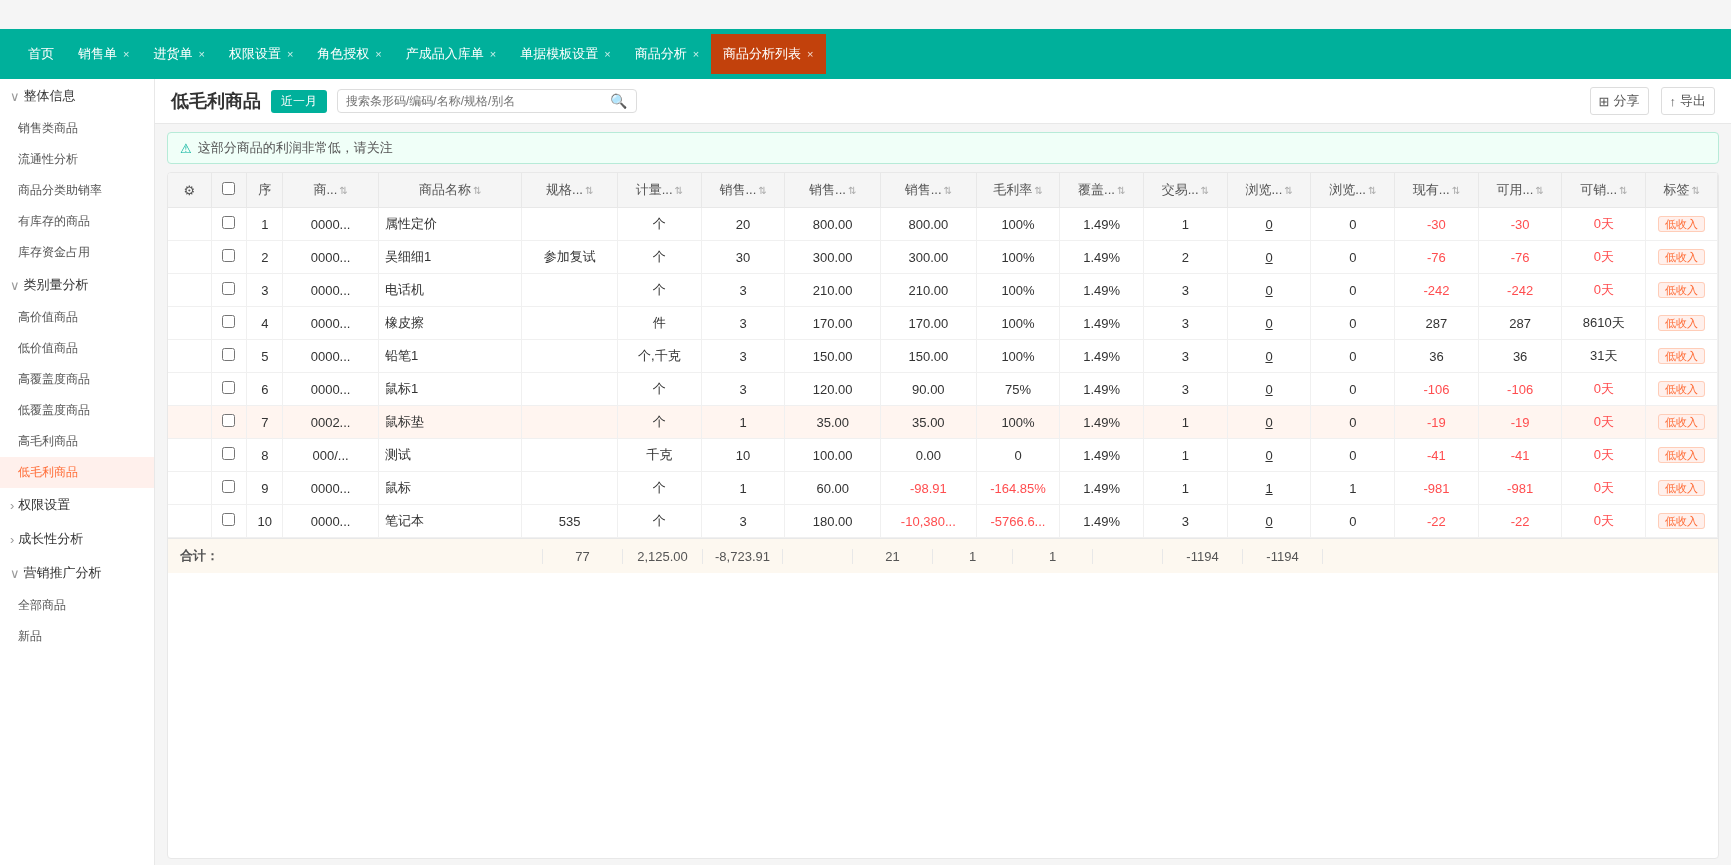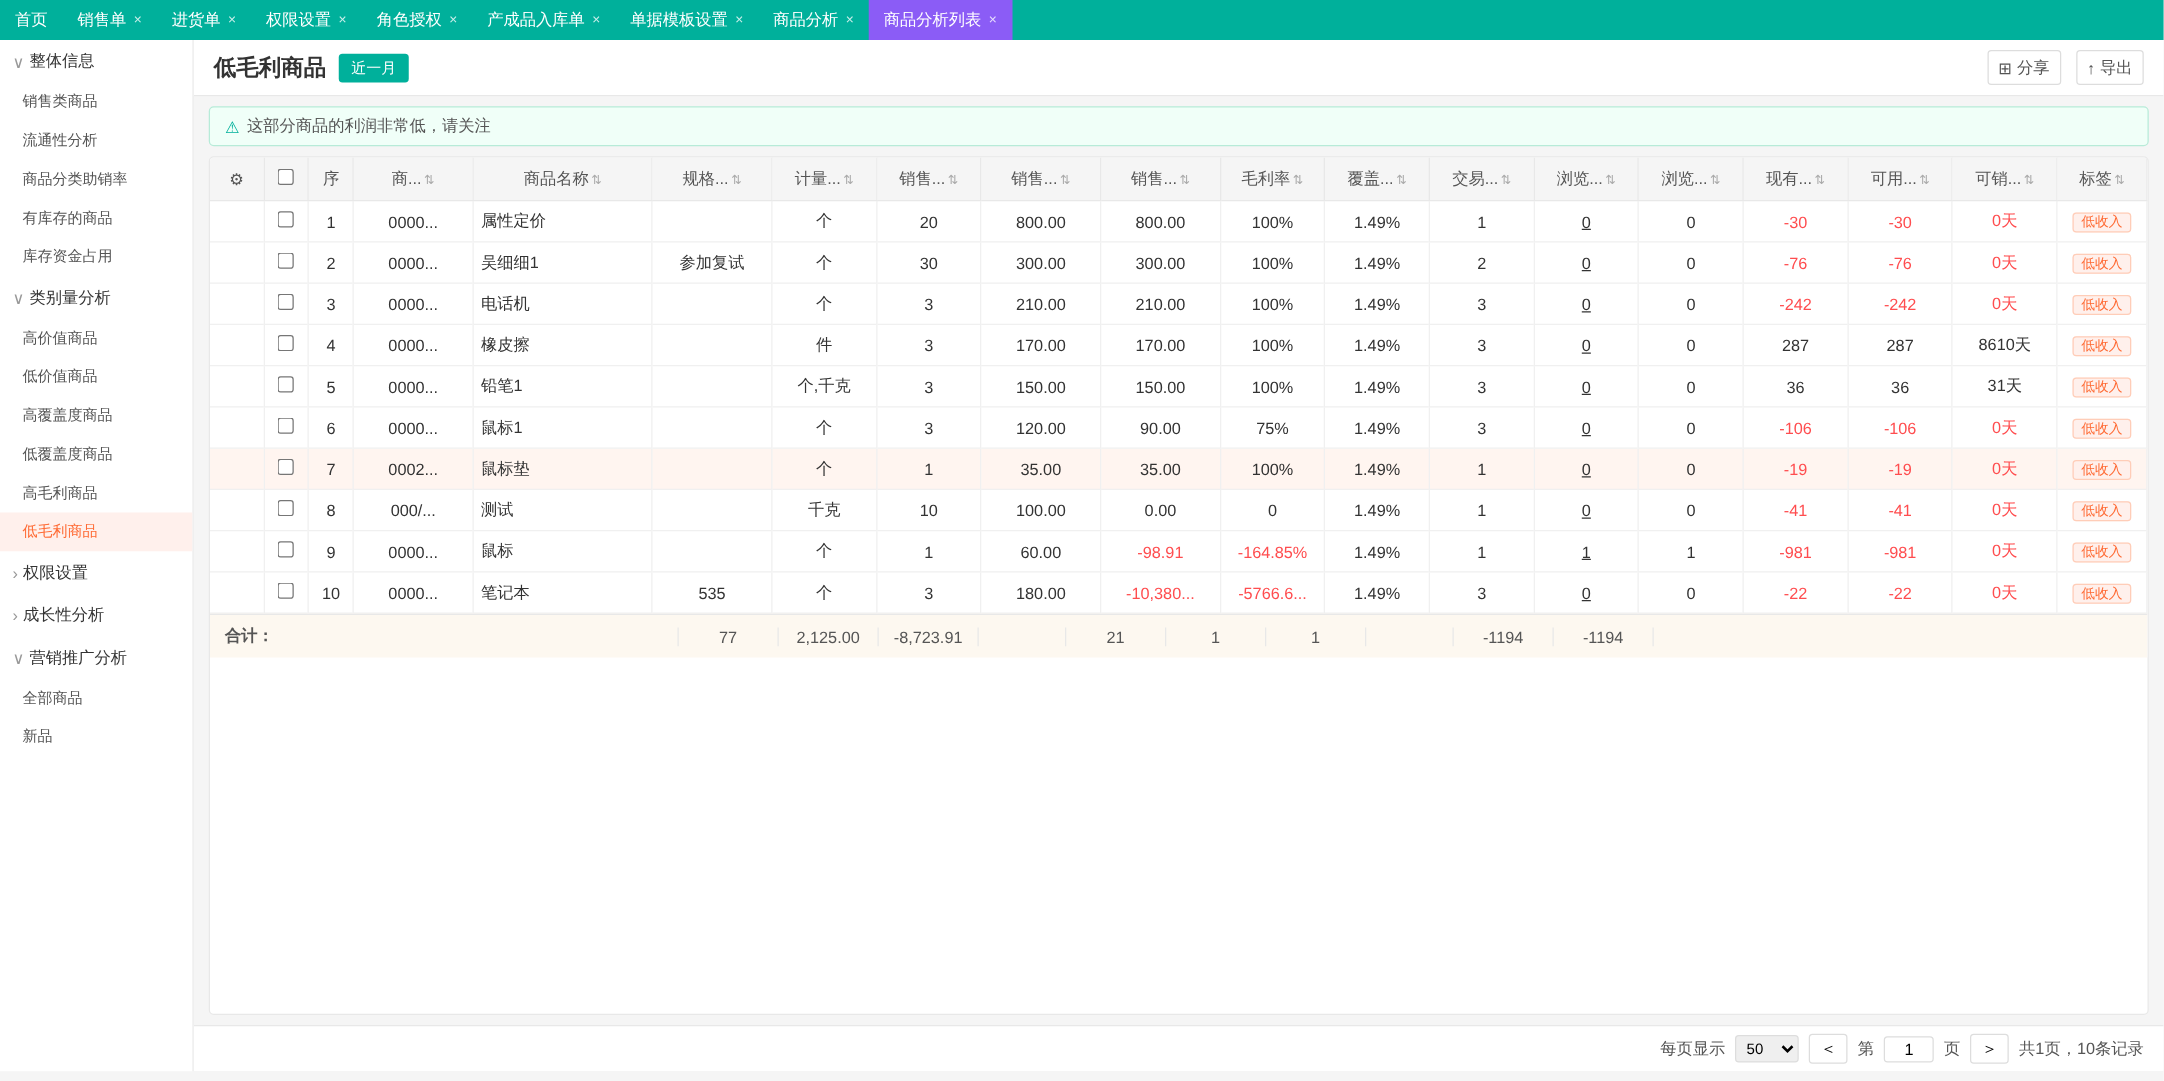--- a/index.html
+++ b/index.html
@@ -3,35 +3,36 @@
   <meta charset="utf-8">
   <style>
     * { box-sizing: border-box; margin: 0; padding: 0; font-family: 'Microsoft YaHei', Arial, sans-serif; font-size: 13px; }
     body { background: #f5f5f5; overflow: hidden; width: 1731px; height: 865px; }
 
     
     .top-nav {
       background: #00b09b;
       display: flex;
       align-items: center;
-      height: 32px;
-      padding: 0 0;
+      height: 50px;
+      padding: 0 16px;
       color: white;
+      margin-top: 29px;
     }
     .nav-item {
       padding: 0 12px;
       height: 40px;
       display: flex;
       align-items: center;
       cursor: pointer;
       color: white;
       font-size: 13px;
       white-space: nowrap;
     }
-    .nav-item.active { background: #8b5cf6; }
+    .nav-item.active { background: #c2410c; }
     .nav-item .close-x { margin-left: 6px; font-size: 11px; opacity: 0.8; }
 
     
     .main-layout { display: flex; height: calc(865px - 40px); }
 
     
     .sidebar {
       width: 155px;
       background: white;
       border-right: 1px solid #e8e8e8;
@@ -314,20 +315,24 @@
     </div>
     <div class="sidebar-item">全部商品</div>
     <div class="sidebar-item">新品</div>
   </div>
 
   <div class="content">
 
     <div class="content-header">
       <h1 class="page-title">低毛利商品</h1>
       <button class="tag-btn">近一月</button>
+      <div class="search-box">
+        <input type="text" placeholder="搜索条形码/编码/名称/规格/别名" style="">
+        <span class="search-icon">🔍</span>
+      </div>
       <div class="header-actions">
         <button class="action-btn">
           <span>⊞</span>
           <span>分享</span>
         </button>
         <button class="action-btn">
           <span>↑</span>
           <span>导出</span>
         </button>
       </div>

